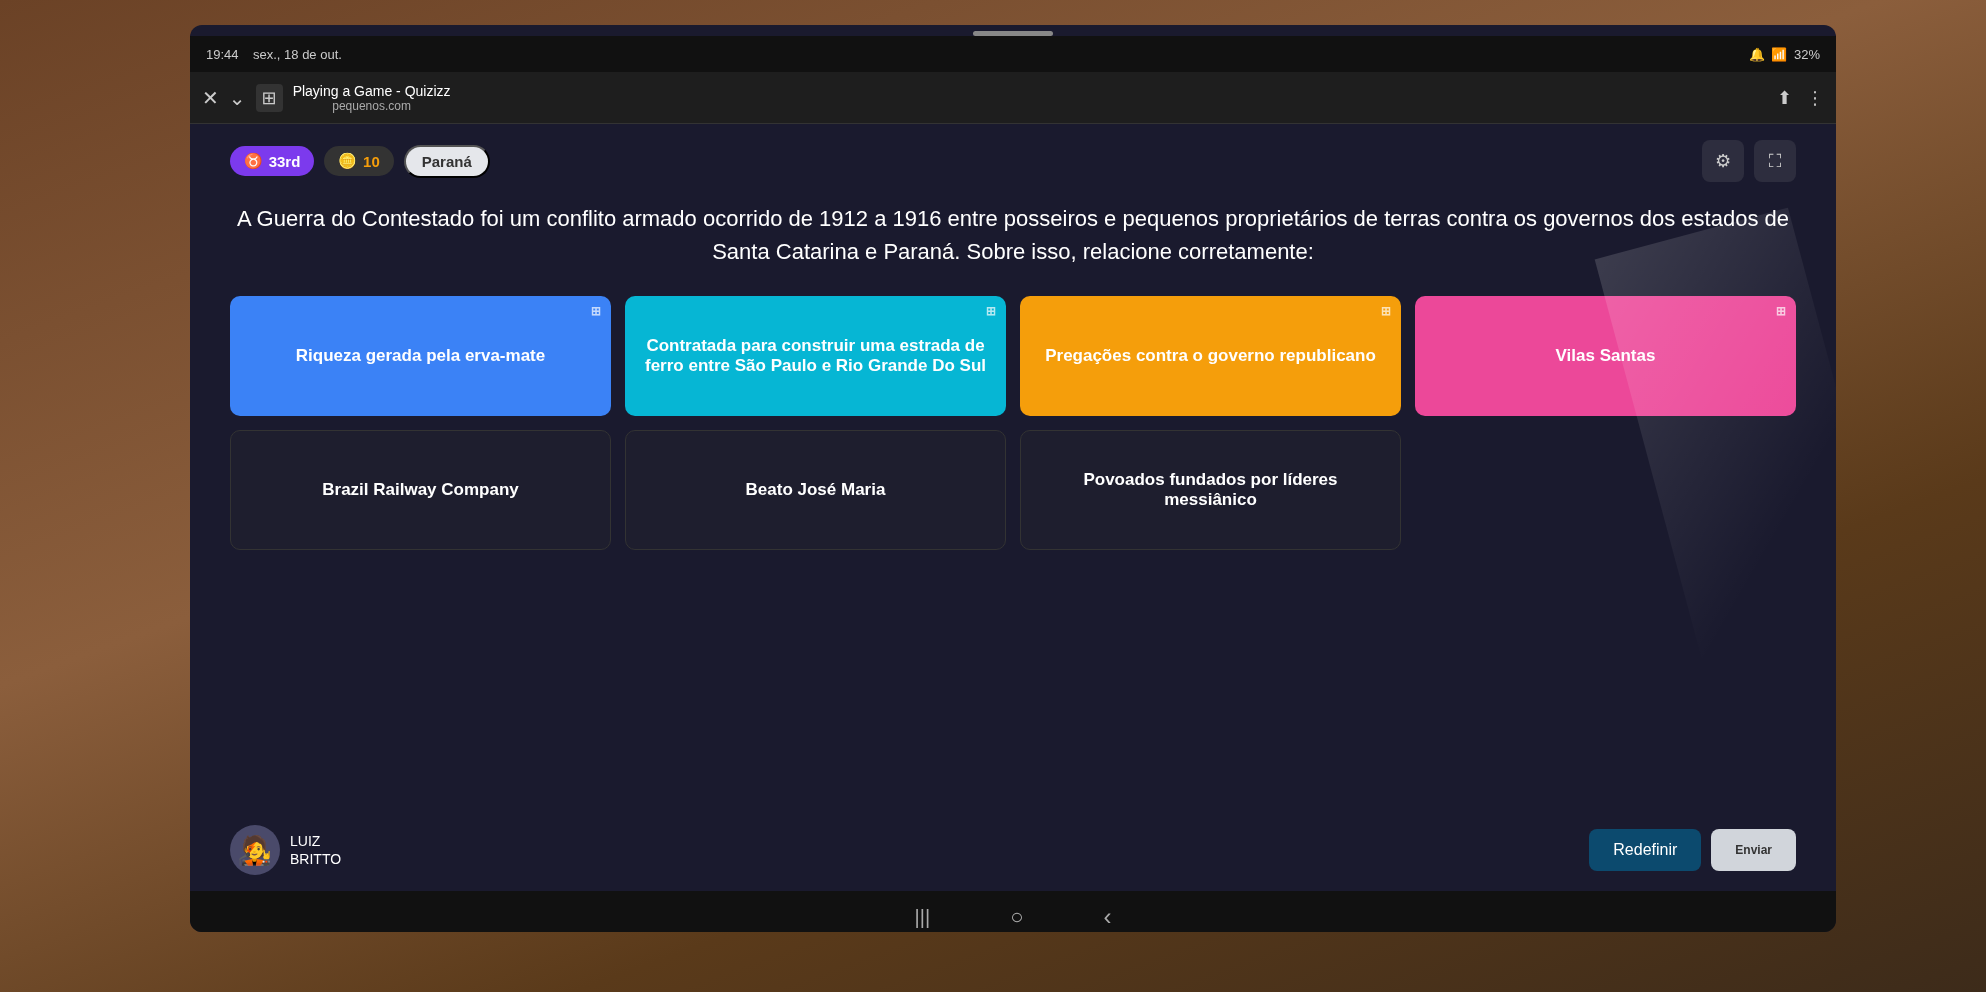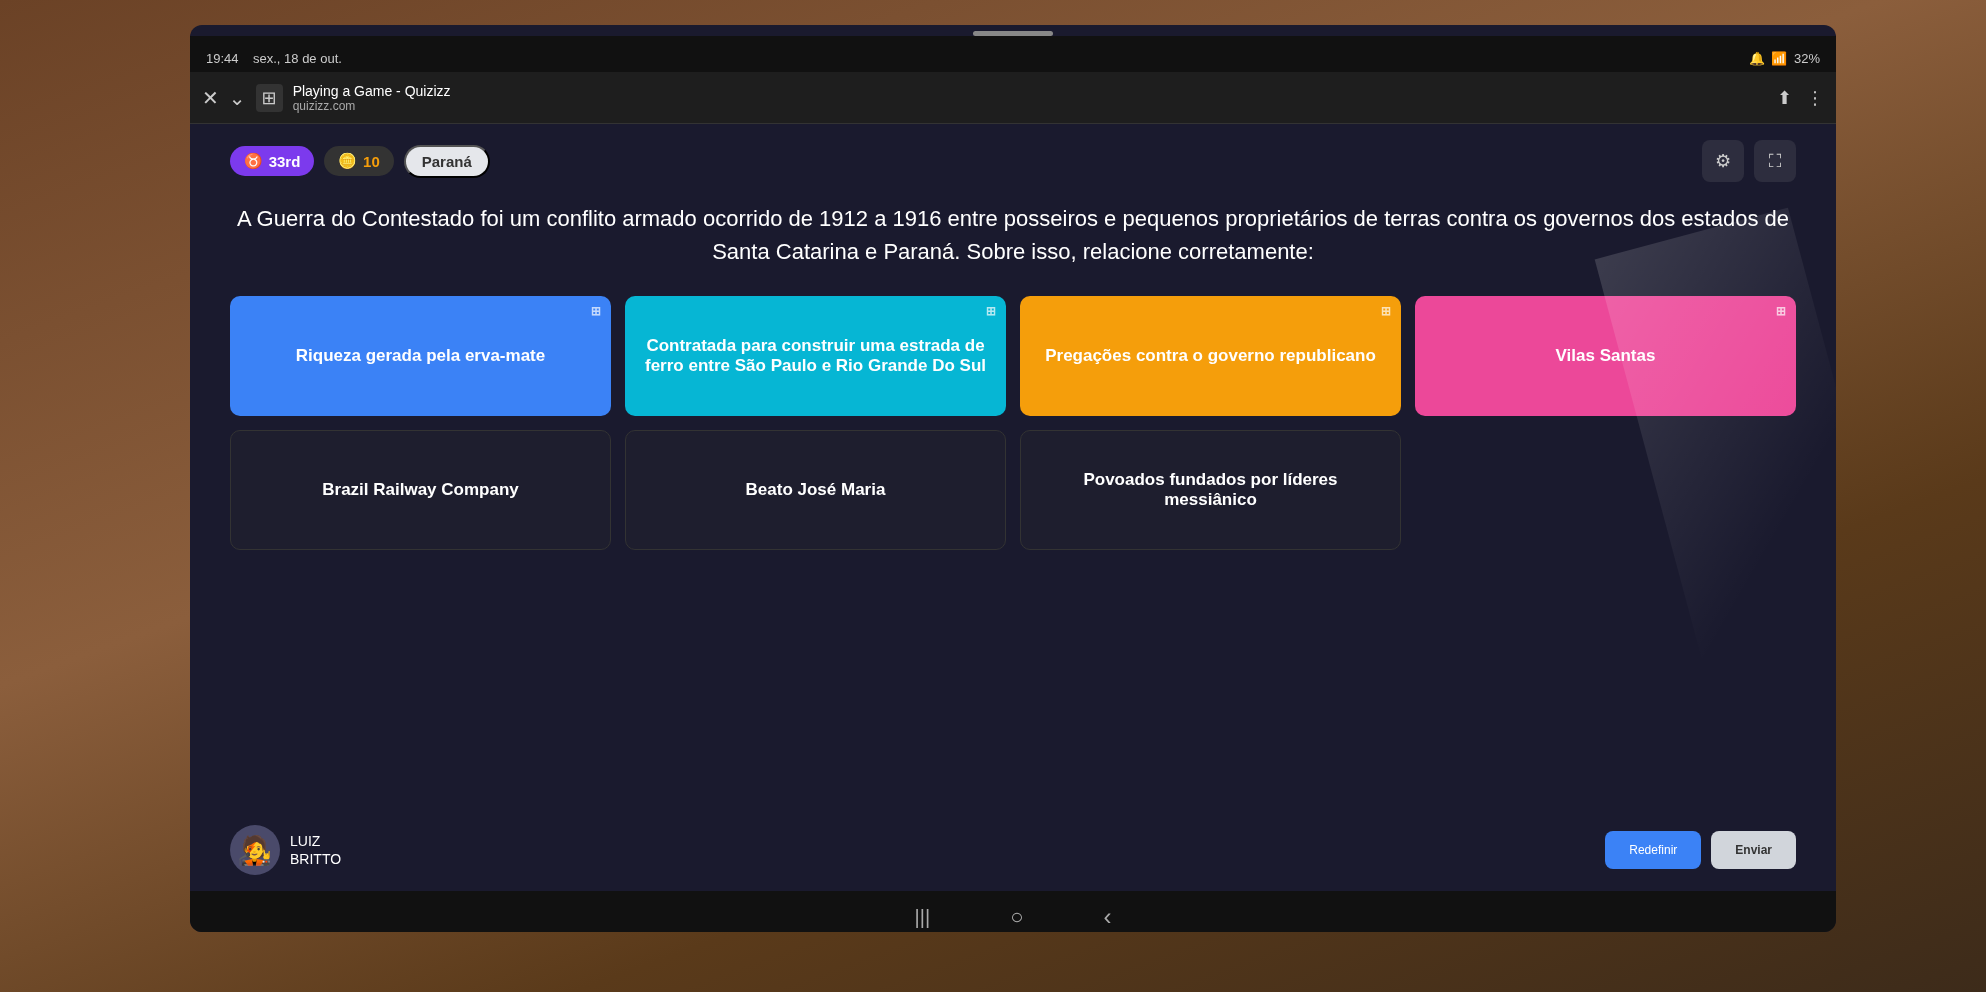--- a/index.html
+++ b/index.html
@@ -42,21 +42,21 @@
       background: #1a1a2e;
       border-radius: 12px;
       z-index: 2;
       overflow: hidden;
     }
 
     
     .status-bar {
       background: #111;
       display: flex;
-      align-items: flex-end;
+      align-items: center;
       justify-content: space-between;
       padding: 6px 16px;
       height: 36px;
     }
 
     .status-left {
       color: #ccc;
       font-size: 13px;
     }
 
@@ -83,20 +83,21 @@
       color: #ccc;
       font-size: 20px;
       cursor: pointer;
     }
 
     .browser-tab-info {
       display: flex;
       align-items: center;
       gap: 8px;
       flex: 1;
+      text-align: center;
     }
 
     .browser-tab-title {
       color: #fff;
       font-size: 14px;
       font-weight: 500;
     }
 
     .browser-url {
       color: #aaa;
@@ -292,26 +293,26 @@
       font-size: 14px;
       line-height: 1.3;
     }
 
     .action-buttons {
       display: flex;
       gap: 10px;
     }
 
     .btn-redefinir {
-      background: #3b82f6;
+      background: #0c4a6e;
       color: #fff;
       border: none;
       border-radius: 8px;
       padding: 12px 24px;
-      font-size: 12px;
+      font-size: 16px;
       cursor: pointer;
     }
 
     .btn-enviar {
       background: #d1d5db;
       color: #333;
       border: none;
       border-radius: 8px;
       padding: 12px 24px;
       font-size: 12px;
@@ -379,21 +380,21 @@
   </div>
 
   <div class="browser-bar">
     <span class="browser-close-btn">✕</span>
     <span style="color:#ccc; font-size:20px;">⌄</span>
     <span style="color:#ccc; font-size:18px; background:#333; padding:3px 6px; border-radius:4px;">⊞</span>
 
     <div class="browser-tab-info">
       <div>
         <div class="browser-tab-title">Playing a Game - Quizizz</div>
-        <div class="browser-url">quizizz.com</div>
+        <div class="browser-url">pequenos.com</div>
       </div>
     </div>
 
     <div class="browser-actions">
       <span>⬆</span>
       <span>⋮</span>
     </div>
   </div>
 
   <div class="game-area">

